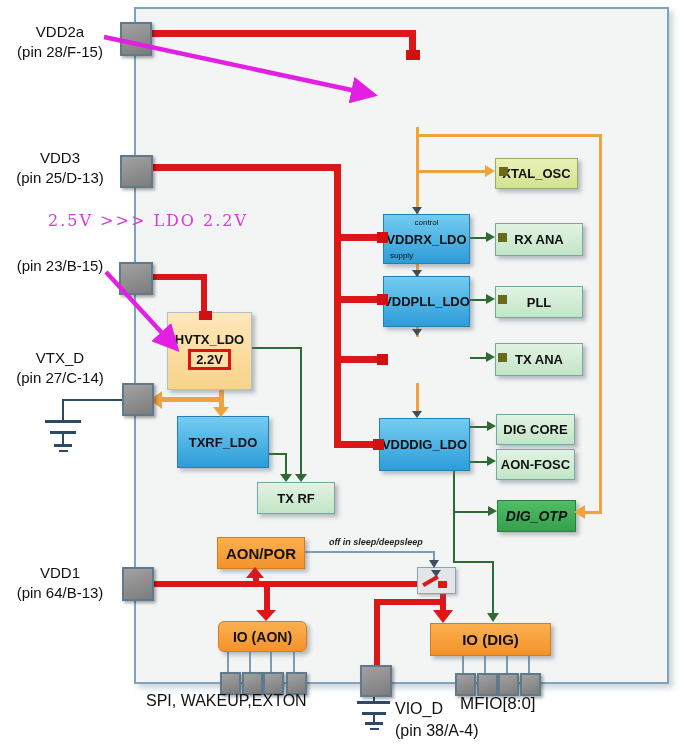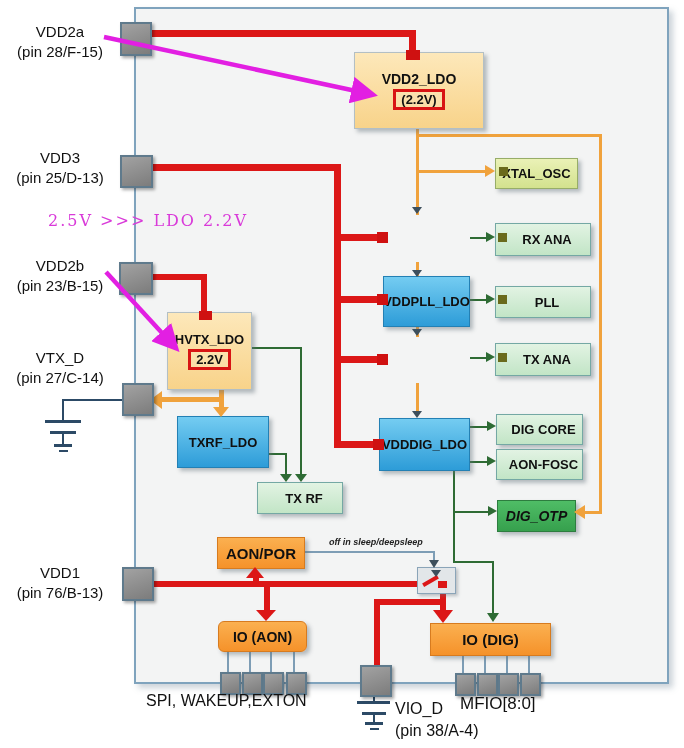--- a/index.html
+++ b/index.html
@@ -20,21 +20,21 @@
   .sqred{background:#cf1111;}
   .sqol{background:#6a6a1c;}
   
   .tr{position:absolute;width:0;height:0;z-index:7;}
   
   .box{position:absolute;border:1.5px solid;box-shadow:3px 3px 4px rgba(100,112,122,.45);
     display:flex;flex-direction:column;align-items:center;justify-content:center;
     text-align:center;color:#101010;z-index:6;}
   .tan{background:linear-gradient(180deg,#fde8ba,#f8d38a);border-color:#b3bfc4;}
   .blue{background:linear-gradient(180deg,#74ccf1,#2d9cd8);border-color:#2380b4;}
-  .lgrn{background:linear-gradient(180deg,#e2f3e3,#c2e5c6);border-color:#74a8a4;padding-left:8px;}
+  .lgrn{background:linear-gradient(180deg,#e2f3e3,#c2e5c6);border-color:#74a8a4;}
   .ygrn{background:linear-gradient(180deg,#eaf1b6,#d3e28e);border-color:#97ad68;}
   .dgrn{background:linear-gradient(180deg,#4fbd66,#36a04d);border-color:#2d7d3f;font-style:italic;}
   .obox{background:linear-gradient(180deg,#fbb050,#f5922a);border-color:#d77b1f;}
   .swbox{position:absolute;background:#e2e6e9;border:1.5px solid #8aa4b8;
     box-shadow:2px 2px 3px rgba(100,112,122,.4);z-index:6;}
   .f13{font-size:13px;font-weight:bold;}
   .f14{font-size:14px;font-weight:bold;}
   .f15{font-size:15px;font-weight:bold;}
   .vbox{border:3px solid #d81414;padding:0px 5px;font-weight:bold;font-size:13px;margin-top:2px;background:rgba(255,255,255,.15);}
   .tiny{position:absolute;font-size:8px;font-weight:normal;color:#111;}
@@ -162,30 +162,31 @@
 
   <div class="w thin" style="left:227px;top:650px;width:2px;height:22px;"></div>
   <div class="w thin" style="left:249px;top:650px;width:2px;height:22px;"></div>
   <div class="w thin" style="left:270px;top:650px;width:2px;height:22px;"></div>
   <div class="w thin" style="left:293px;top:650px;width:2px;height:22px;"></div>
   <div class="w thin" style="left:462px;top:654px;width:2px;height:20px;"></div>
   <div class="w thin" style="left:484px;top:654px;width:2px;height:20px;"></div>
   <div class="w thin" style="left:506px;top:654px;width:2px;height:20px;"></div>
   <div class="w thin" style="left:528px;top:654px;width:2px;height:20px;"></div>
 
-  <div class="box tan" style="left:354px;top:52px;width:128px;height:75px;">
-    <span class="f14">VDD2_LDO</span>
-    <span class="vbox">(2.2V)</span>
-  </div>
 
   <div class="box tan" style="left:167px;top:312px;width:83px;height:76px;">
     <span class="f13">HVTX_LDO</span>
     <span class="vbox">2.2V</span>
   </div>
 
+  <div class="box blue" style="left:383px;top:214px;width:85px;height:48px;">
+    <span class="tiny" style="top:3px;left:0;width:100%;text-align:center;">control</span>
+    <span class="f13">VDDRX_LDO</span>
+    <span class="tiny" style="bottom:3px;left:6px;">supply</span>
+  </div>
   <div class="box blue" style="left:383px;top:276px;width:85px;height:49px;">
     <span class="f13">VDDPLL_LDO</span>
   </div>
   <div class="box blue" style="left:379px;top:418px;width:89px;height:51px;">
     <span class="f13">VDDDIG_LDO</span>
   </div>
   <div class="box blue" style="left:177px;top:416px;width:90px;height:50px;">
     <span class="f13">TXRF_LDO</span>
   </div>
 
@@ -248,30 +249,29 @@
 
   <div class="plabel" style="left:0px;top:22px;">
     <div>VDD2a</div>
     <div>(pin 28/F-15)</div>
   </div>
   <div class="plabel" style="left:0px;top:148px;">
     <div>VDD3</div>
     <div>(pin 25/D-13)</div>
   </div>
   <div class="plabel" style="left:0px;top:256px;">
-    <div>VDD2b</div>
     <div>(pin 23/B-15)</div>
   </div>
   <div class="plabel" style="left:0px;top:348px;">
     <div>VTX_D</div>
     <div>(pin 27/C-14)</div>
   </div>
   <div class="plabel" style="left:0px;top:563px;">
     <div>VDD1</div>
-    <div>(pin 76/B-13)</div>
+    <div>(pin 64/B-13)</div>
   </div>
 
   <div class="note-magenta">2.5V &gt;&gt;&gt; LDO 2.2V</div>
   <div class="note-sleep">off in sleep/deepsleep</div>
 
   <div class="btext" style="left:146px;top:692px;">SPI, WAKEUP,EXTON</div>
   <div class="btext" style="left:460px;top:694px;font-size:17px;">MFIO[8:0]</div>
   <div class="btext" style="left:395px;top:700px;">VIO_D</div>
   <div class="btext" style="left:395px;top:722px;">(pin 38/A-4)</div>
 

